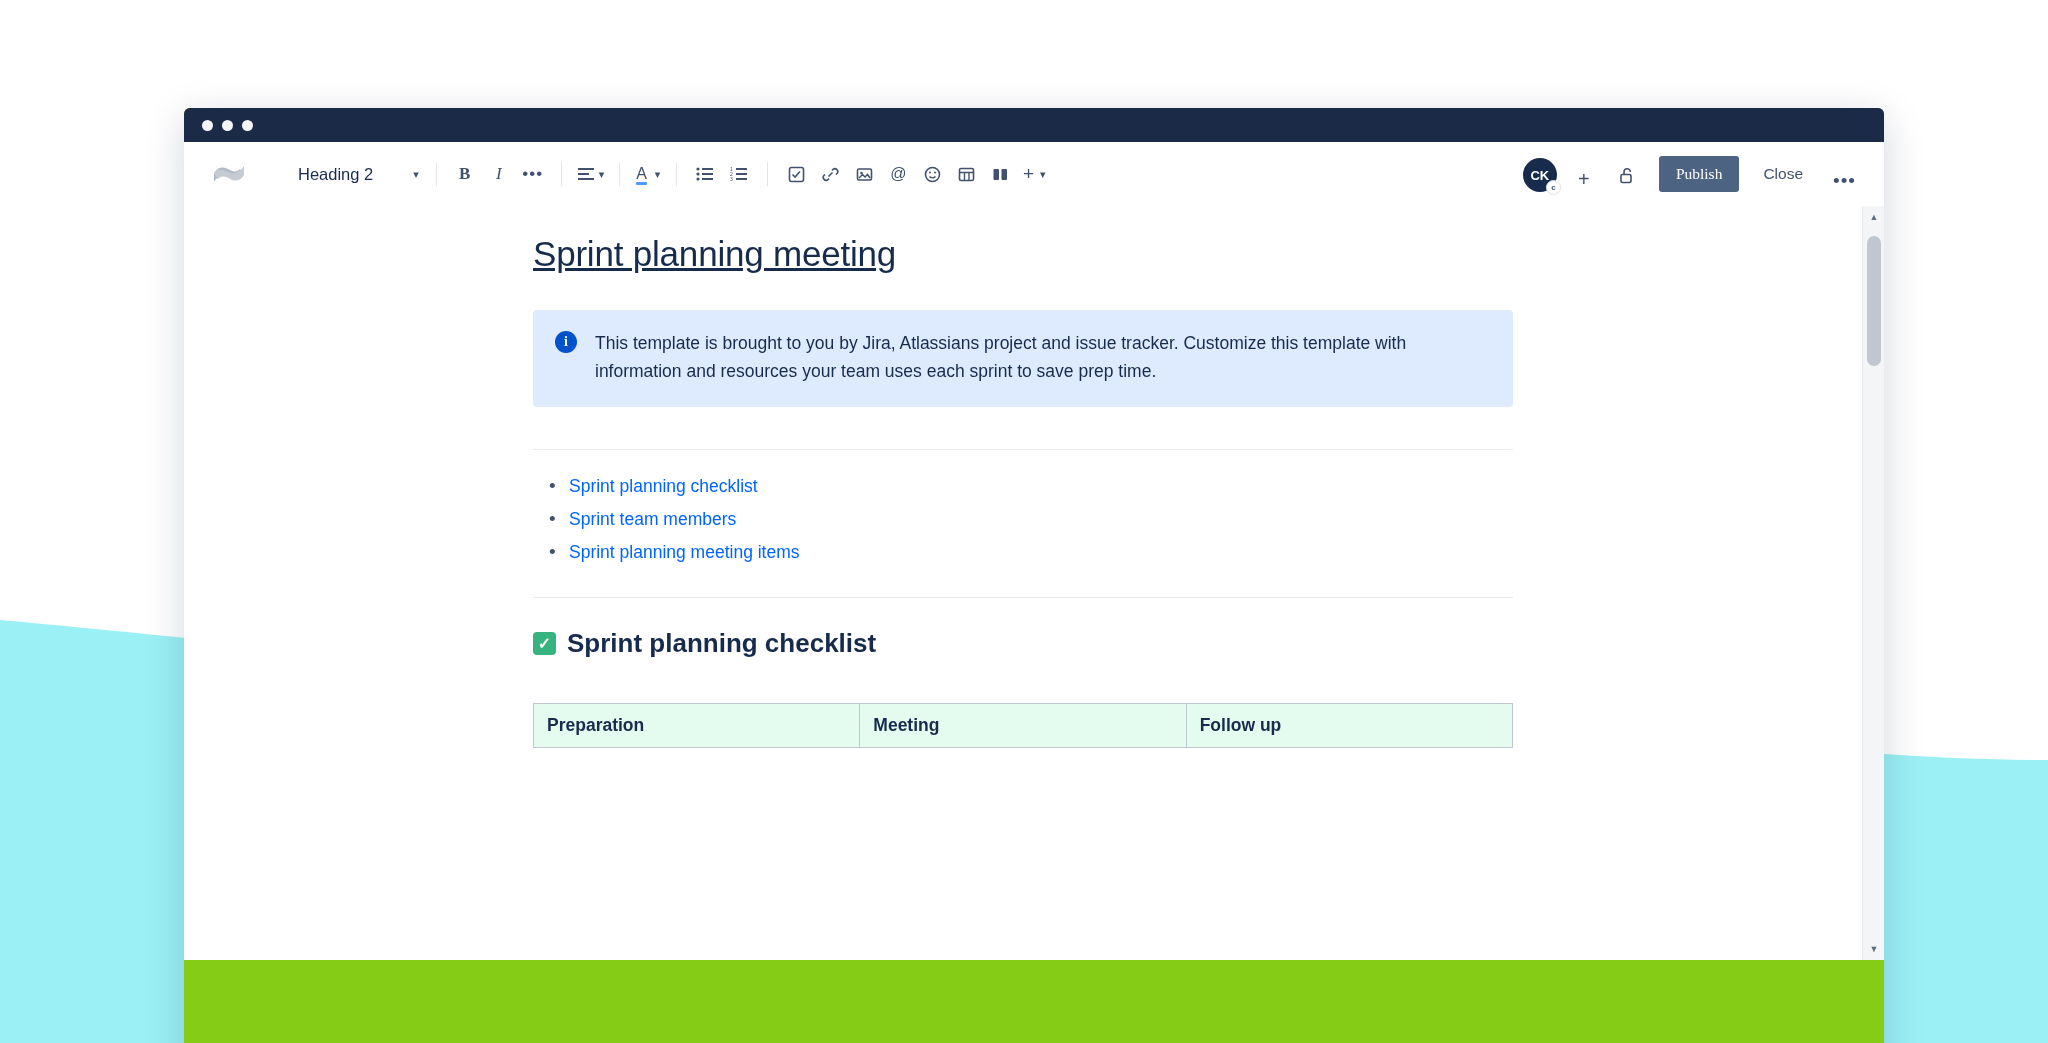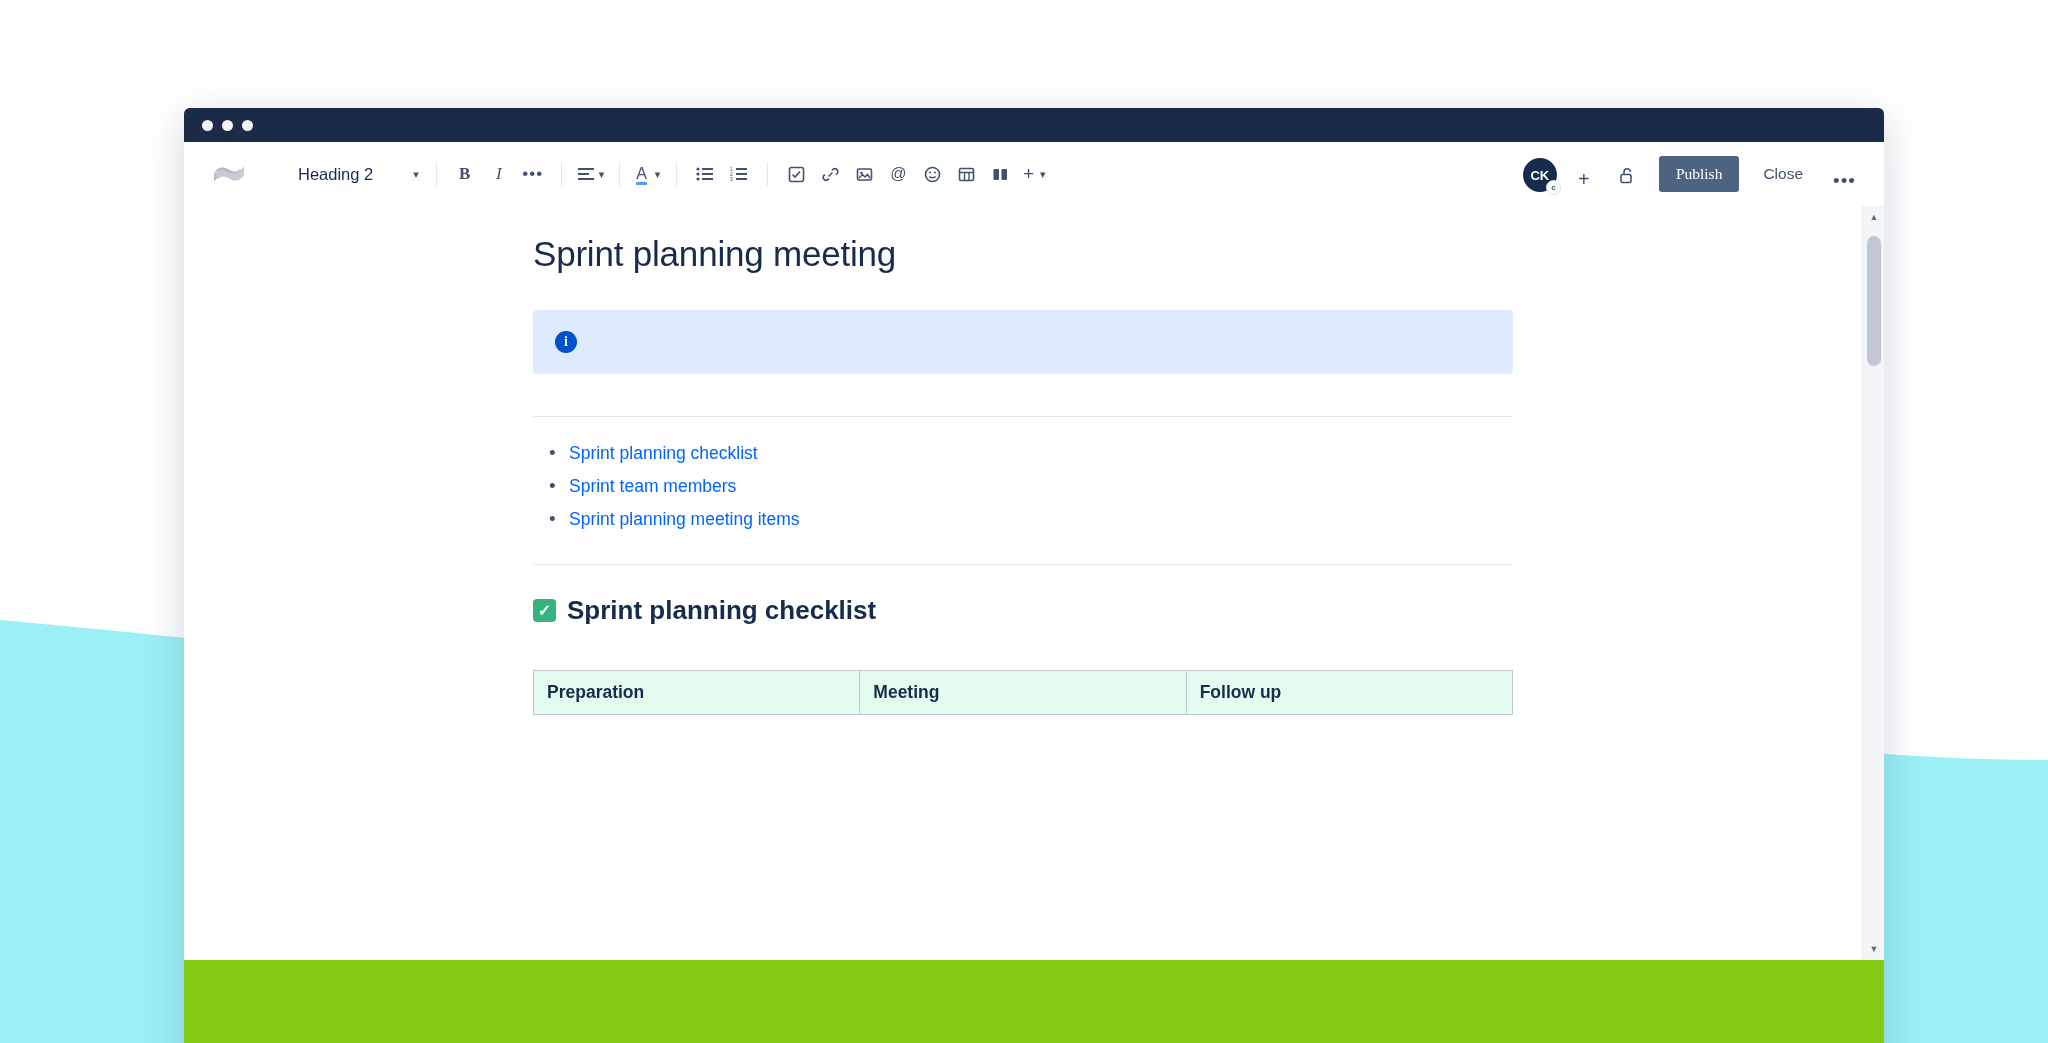--- a/index.html
+++ b/index.html
@@ -150,20 +150,21 @@
     width: 980px;
     margin: 0 auto;
     padding-top: 28px;
   }
   .doc-title {
     font-size: 35px;
     color: #172b4d;
     font-weight: 500;
     margin: 0 0 36px 0;
     letter-spacing: -0.2px;
+    text-decoration: underline;
   }
   .info-panel {
     background: #deebff;
     border-radius: 4px;
     display: flex;
     padding: 19px 22px 21px 22px;
     gap: 18px;
     margin-bottom: 42px;
   }
   .info-icon {
@@ -408,20 +409,21 @@
         </div>
       </div>
 
       <div class="page-scroll">
         <div class="doc">
 
           <h1 class="doc-title">Sprint planning meeting</h1>
 
           <div class="info-panel">
             <div class="info-icon">i</div>
+            <div class="info-text">This template is brought to you by Jira, Atlassians project and issue tracker. Customize this template with information and resources your team uses each sprint to save prep time.</div>
           </div>
 
           <div class="rule"></div>
 
           <ul class="link-list">
             <li><a>Sprint planning checklist</a></li>
             <li><a>Sprint team members</a></li>
             <li><a>Sprint planning meeting items</a></li>
           </ul>
 

